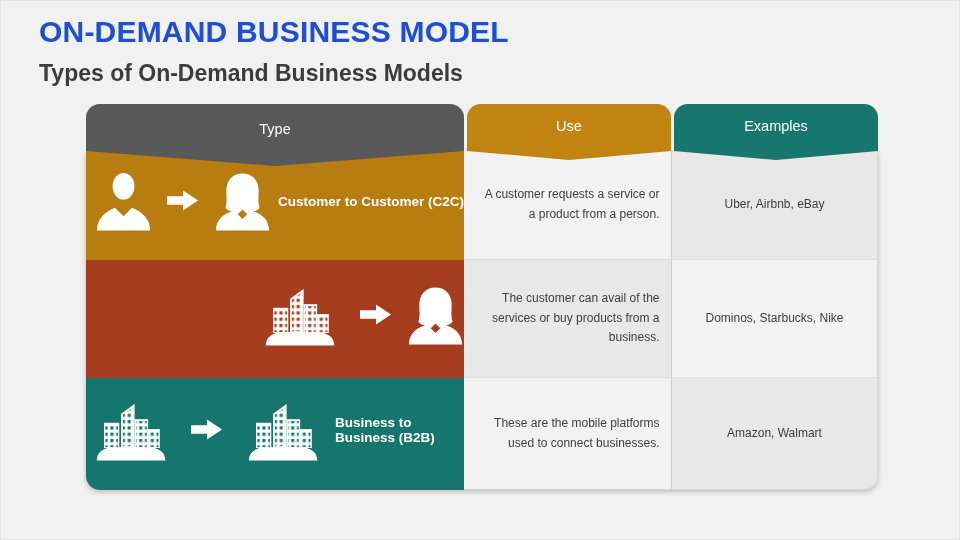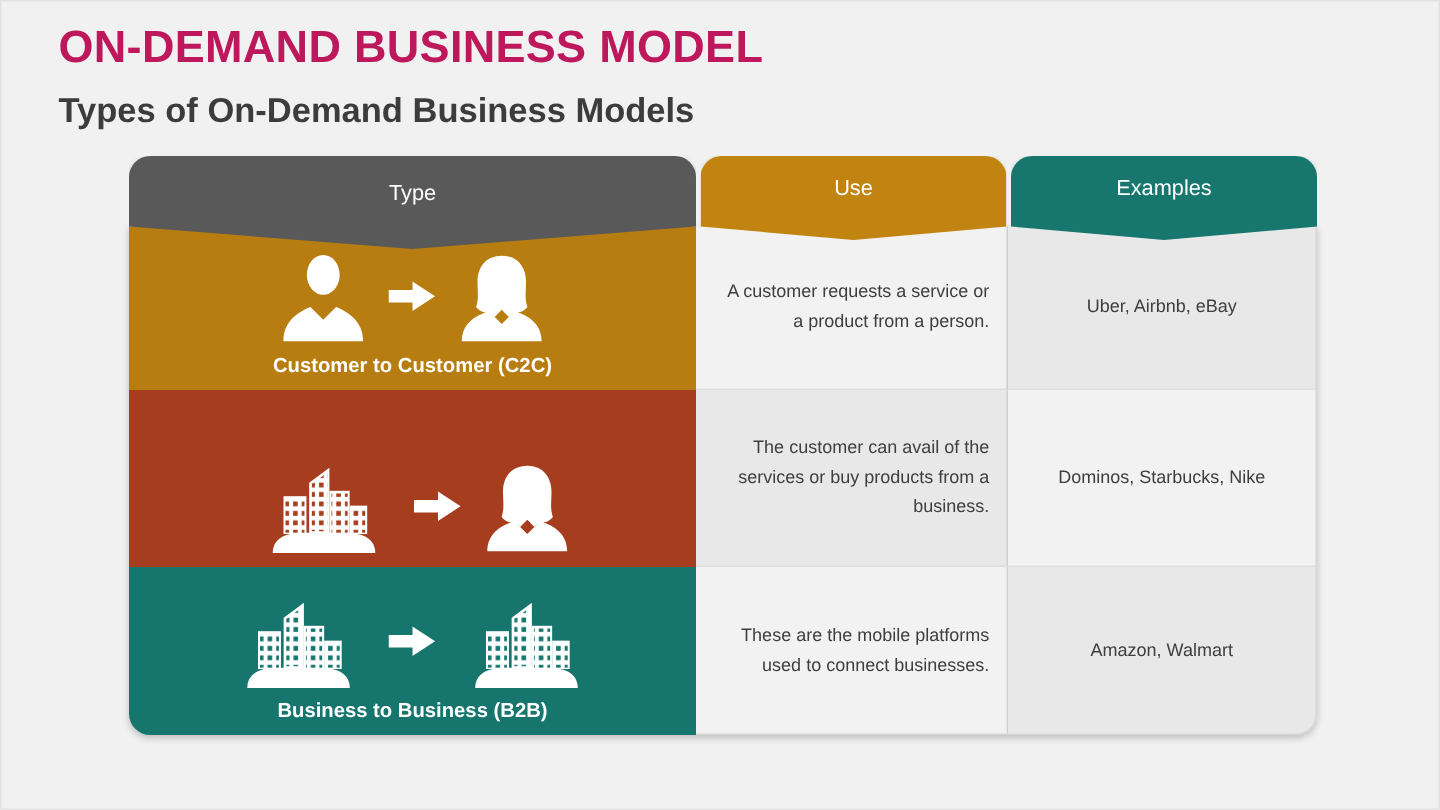--- a/index.html
+++ b/index.html
@@ -6,21 +6,21 @@
   html,body { width:960px; height:540px; }
   body {
     font-family:"Liberation Sans", sans-serif;
     background:#f1f1f1;
     position:relative;
     overflow:hidden;
     border:1px solid #e3e3e3;
   }
   .page-title {
     position:absolute; left:38px; top:14px;
-    font-size:30px; font-weight:bold; color:#be185d; letter-spacing:.2px;
+    font-size:30px; font-weight:bold; color:#1d4ed8; letter-spacing:.2px;
   }
   .page-subtitle {
     position:absolute; left:38px; top:59px;
     font-size:23px; color:#3c3c3c;font-weight:bold;
   }
   .table-wrap { position:absolute; left:85px; top:103px; width:792px; height:386px; }
 
   
   .hdr {
     position:absolute; top:0; z-index:3;
@@ -51,21 +51,21 @@
     border-radius:0 0 14px 14px;
     box-shadow:0 2px 5px rgba(0,0,0,.22);
   }
   .row { display:flex; }
   .row-c2c { height:109px; --row-color:#b87d10; }
   .row-b2c { height:118px; --row-color:#a63d1e; }
   .row-b2b { height:112px; --row-color:#16766d; }
 
   .type-cell {
     width:378px; background:var(--row-color);
-    display:flex; flex-direction:column; align-items:center;
+    display:flex; flex-direction:row; align-items:center;
     justify-content:flex-end; padding-bottom:9px; gap:7px;
   }
   .row-b2b .type-cell { border-bottom-left-radius:14px; }
   .type-label { color:#fff; font-weight:bold; font-size:13.5px; }
 
   .icon-group { display:flex; align-items:flex-end; gap:15px; }
   .icon-group svg { display:block; fill:#fff; }
   .person { width:57px; height:62px; }
   .arrow  { width:32px; height:23px; margin-bottom:20px; }
   .bld    { width:90px; height:62px; }

